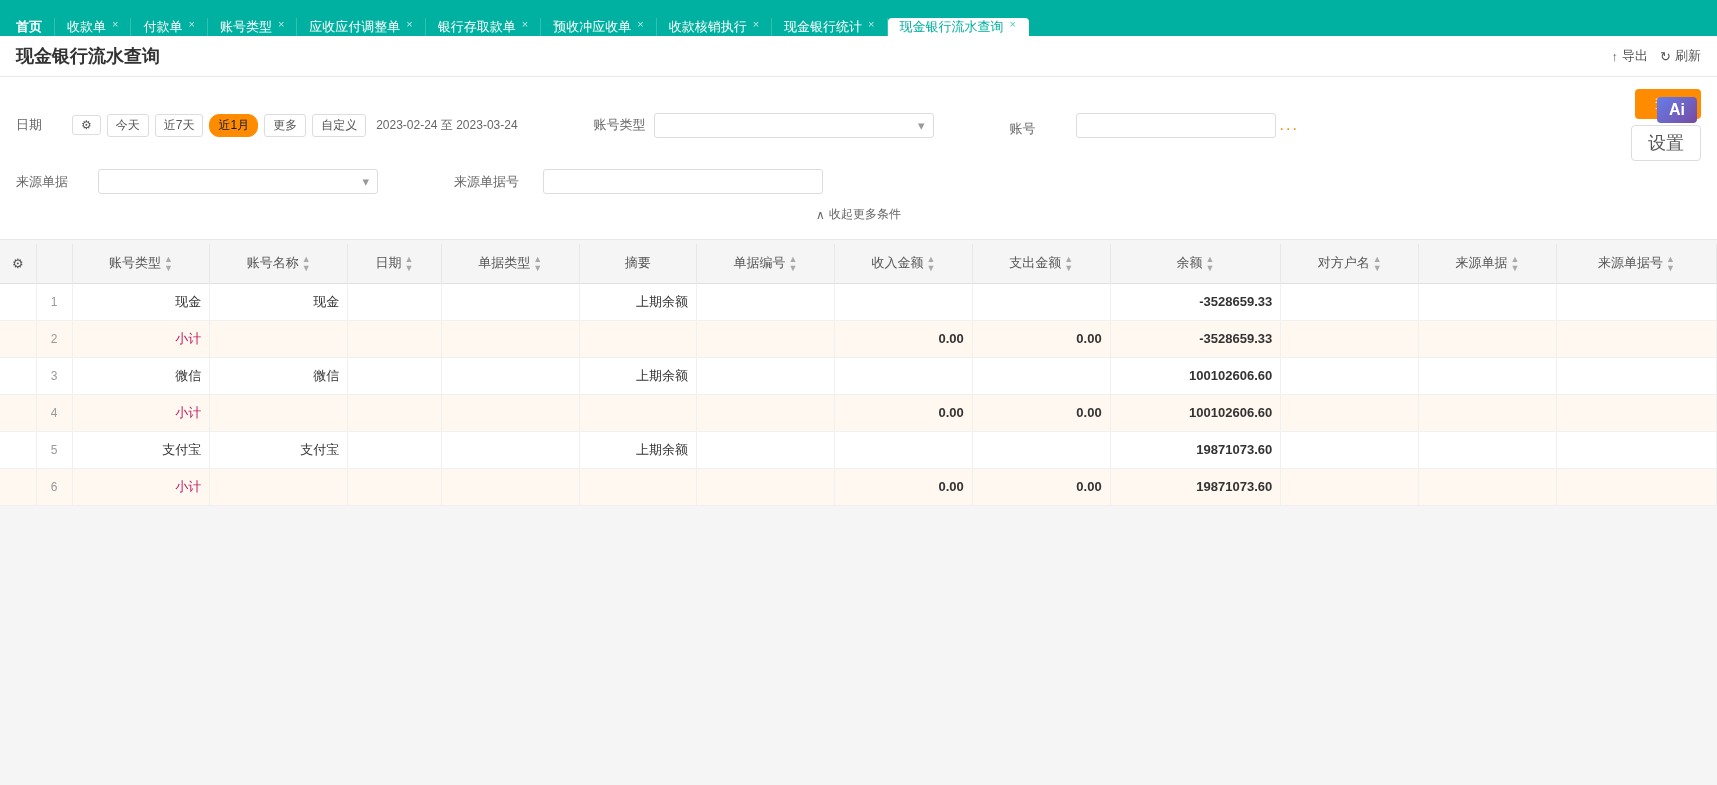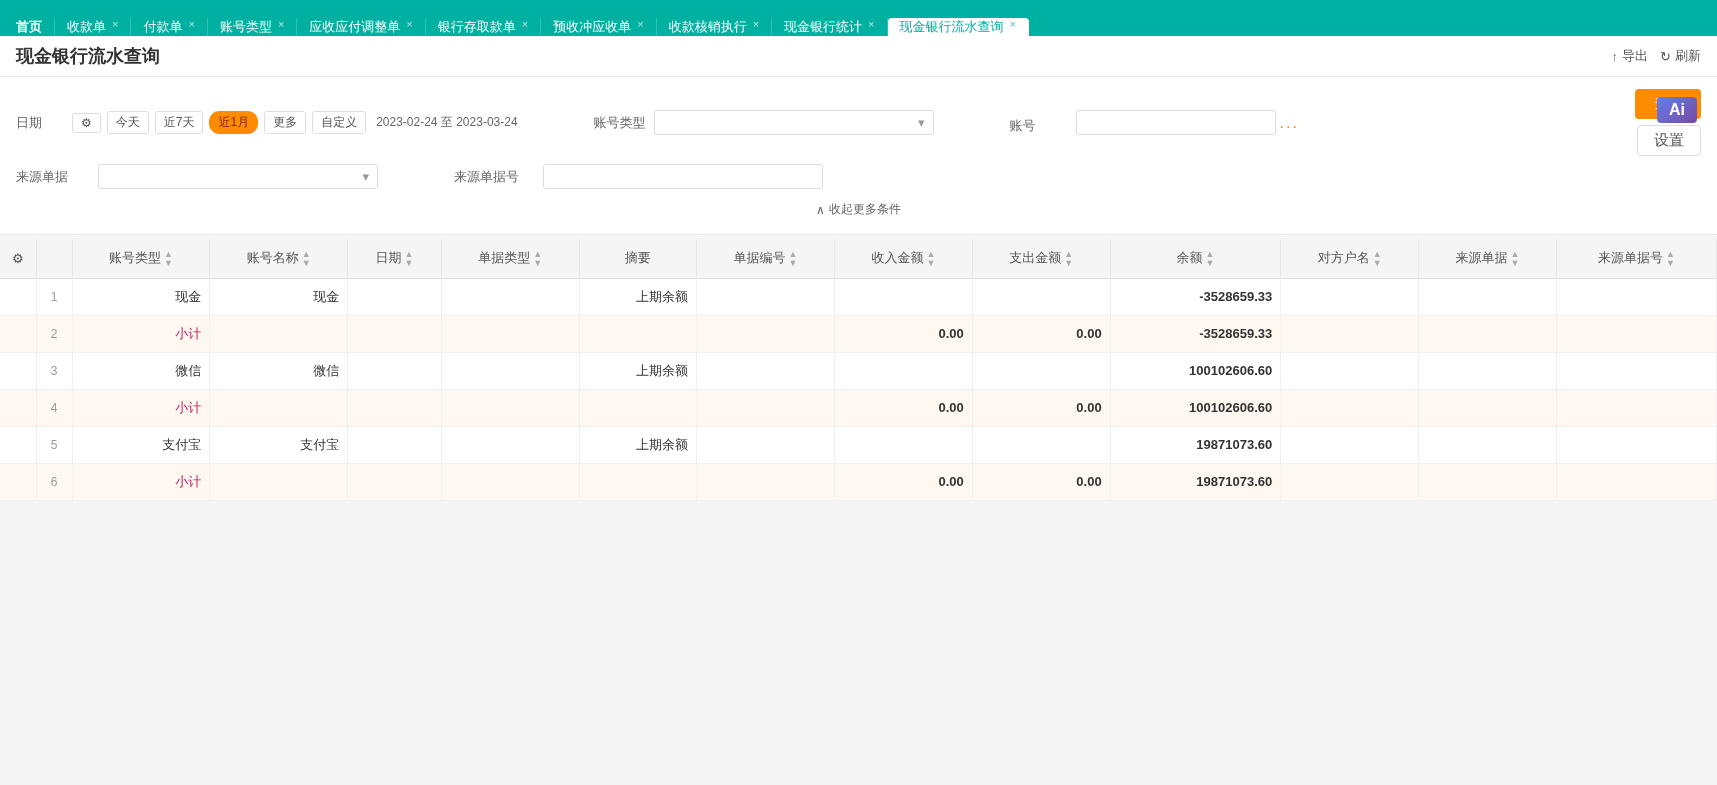--- a/index.html
+++ b/index.html
@@ -98,21 +98,21 @@
       padding: 2px 8px;
       border: 1px solid #ddd;
       border-radius: 3px;
       cursor: pointer;
       font-size: 12px;
       background: #fff;
       color: #555;
     }
     .date-btn.active {
       background: #ff8c00;
-      color: #7f1d1d;
+      color: #0f172a;
       border-color: #ff8c00;
       border-radius: 10px;
     }
     .date-range {
       font-size: 12px;
       color: #666;
       margin-left: 4px;
     }
     .filter-select {
       display: flex;
@@ -153,21 +153,21 @@
       padding: 6px 20px;
       font-size: 13px;
       cursor: pointer;
     }
     .settings-btn {
       background: #fff;
       color: #555;
       border: 1px solid #ddd;
       border-radius: 4px;
       padding: 5px 16px;
-      font-size: 15px;
+      font-size: 18px;
       cursor: pointer;
     }
     .collapse-bar {
       display: flex;
       justify-content: center;
       align-items: center;
       gap: 4px;
       padding: 4px 0;
       color: #666;
       font-size: 12px;

